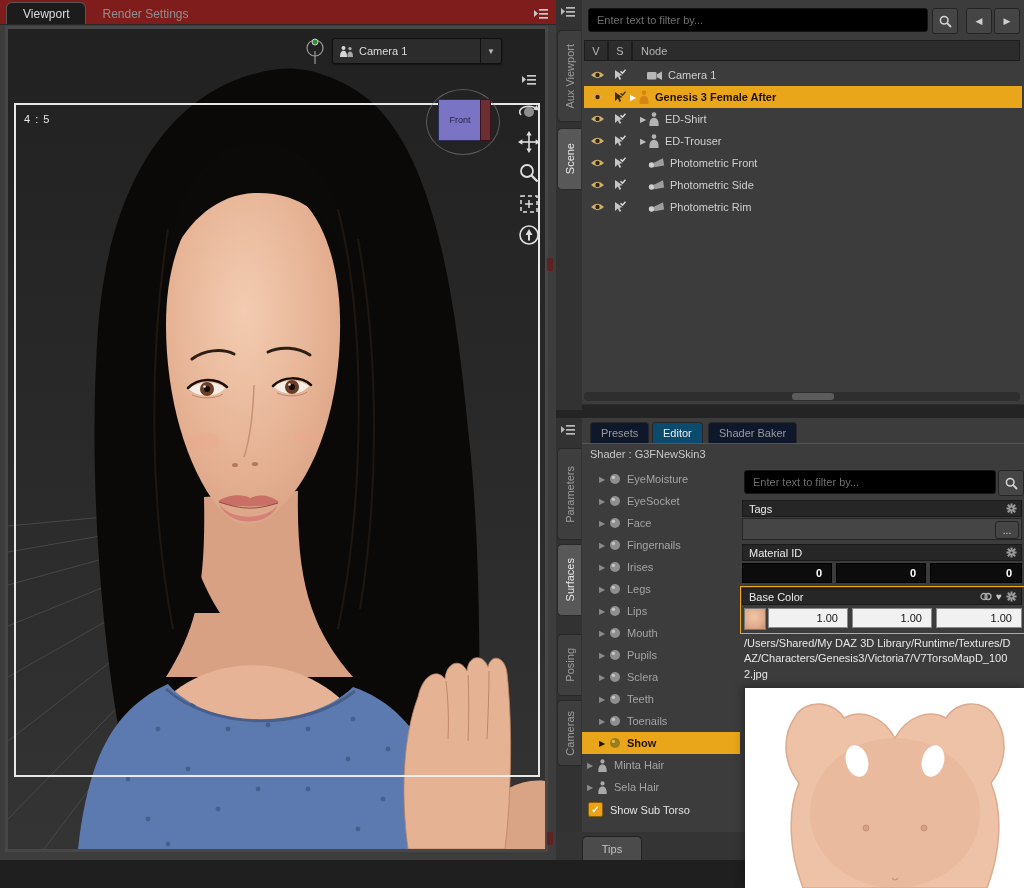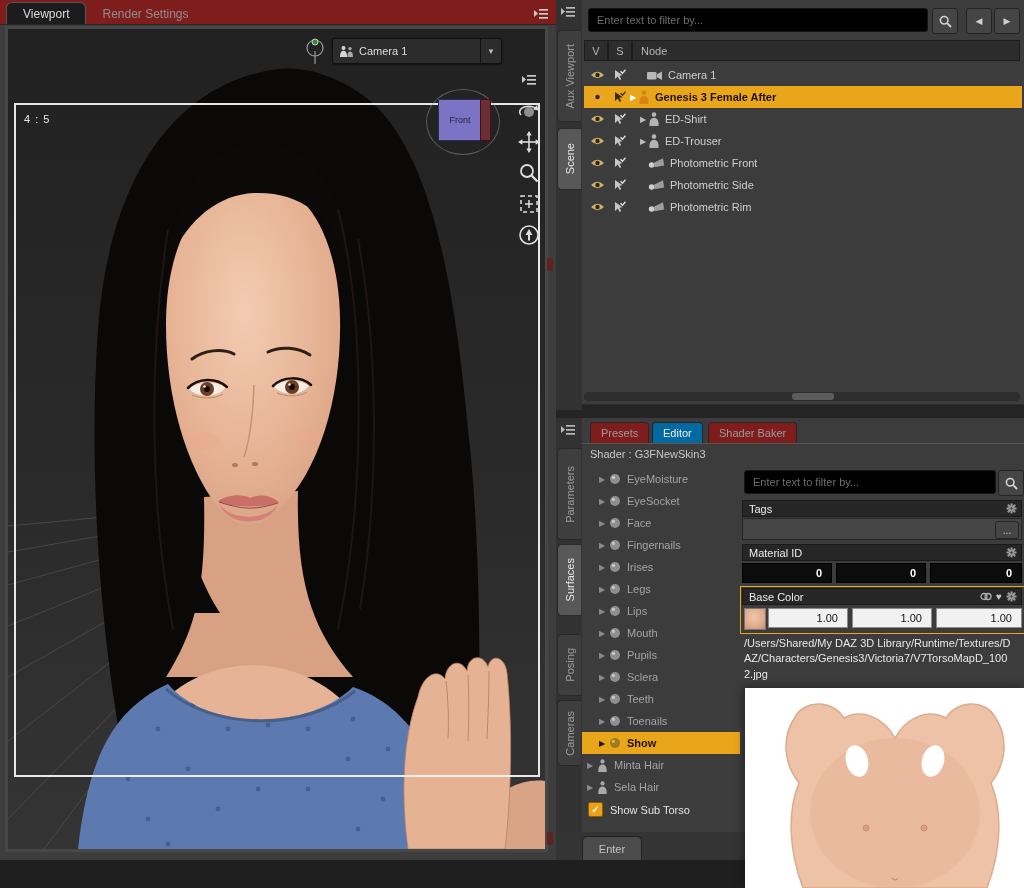--- a/index.html
+++ b/index.html
@@ -45,22 +45,22 @@
   .tree-row .lbl{color:#cfcfcf;margin-left:5px;}
   .tree-row.sel .lbl{color:#1d1200;font-weight:bold;}
   .tr-arrow{font-size:8px;color:#e0e0e0;width:10px;text-align:center;}
   .icn{display:inline-flex;align-items:center;justify-content:center;}
   .icn.eye{width:18px;margin-left:4px;}
   .icn.cur{width:18px;margin-left:4px;}
   #scene-hscroll{position:absolute;left:2px;top:392px;width:436px;height:9px;background:#2e2e2e;border-radius:4px;}
   #scene-hscroll .handle{position:absolute;left:208px;top:1px;width:42px;height:7px;background:#5c5c5c;border-radius:3px;}
   
   #surf-panel{left:582px;top:418px;width:442px;height:414px;background:#3c3c3c;}
-  .surf-tab{position:absolute;top:4px;height:21px;display:flex;align-items:center;justify-content:center;padding:0 10px;color:#9a9a9a;background:#7f1d1d;border:1px solid #272727;border-bottom:none;border-radius:4px 4px 0 0;box-sizing:border-box;}
-  .surf-tab.active{background:#0369a1;color:#eee;text-align:right;}
+  .surf-tab{position:absolute;top:4px;height:21px;display:flex;align-items:center;justify-content:center;padding:0 10px;color:#9a9a9a;background:#0f172a;border:1px solid #272727;border-bottom:none;border-radius:4px 4px 0 0;box-sizing:border-box;}
+  .surf-tab.active{background:#0c4a6e;color:#eee;text-align:right;}
   #surf-tabline{position:absolute;left:0;top:25px;width:442px;height:1px;background:#555;}
   #shader-label{position:absolute;left:8px;top:30px;color:#c8c8c8;}
   .sp-row{position:absolute;left:0;width:158px;height:22px;display:flex;align-items:center;}
   .sp-arrow{font-size:8px;color:#8a8a8a;width:10px;margin-left:17px;}
   .sp-row.root .sp-arrow{margin-left:5px;}
   .sp-lbl{margin-left:6px;color:#a4a4a4;text-align:center;}
   .sp-row.sel{background:#e9a61a;}
   .sp-row.sel .sp-lbl{color:#211300;font-weight:bold;}
   .sp-row.sel .sp-arrow{color:#211300;}
   #show-sub{position:absolute;left:6px;top:384px;display:flex;align-items:center;gap:7px;}
@@ -785,21 +785,21 @@
     <div class="val-cell light" style="left:26px;top:140px;width:80px">1.00</div>
     <div class="val-cell light" style="left:110px;top:140px;width:80px">1.00</div>
     <div class="val-cell light" style="left:194px;top:140px;width:86px">1.00</div>
 
     <div id="tex-path">/Users/Shared/My DAZ 3D Library/Runtime/Textures/DAZ/Characters/Genesis3/Victoria7/V7TorsoMapD_1002.jpg</div>
   </div>
 </div>
 
 <div id="tips-bar" class="abs">
   <div id="tips-tab">
-      <span>Enter</span>
+      <span>Tips</span>
     </div>
 </div>
 <div id="bottom-strip" class="abs"></div>
 
 <div id="tex-popup" class="abs">
   <svg width="279" height="200" viewBox="0 0 279 200">
     <rect width="279" height="200" fill="#ffffff"></rect>
     <path d="M150,50 C138,28 116,21 99,30 C88,12 60,11 50,29 C36,50 39,76 54,95 C42,124 44,163 58,200 L242,200 C256,163 258,124 246,95 C261,76 264,50 250,29 C240,11 212,12 201,30 C184,21 162,28 150,50 Z" fill="#edc2a6" stroke="#ddab8d" stroke-width="1.5"></path>
     <ellipse cx="150" cy="125" rx="85" ry="75" fill="#e4b093" opacity=".4"></ellipse>
     <ellipse cx="112" cy="73" rx="11" ry="16" fill="#ffffff" transform="rotate(-15 112 73)"></ellipse>

